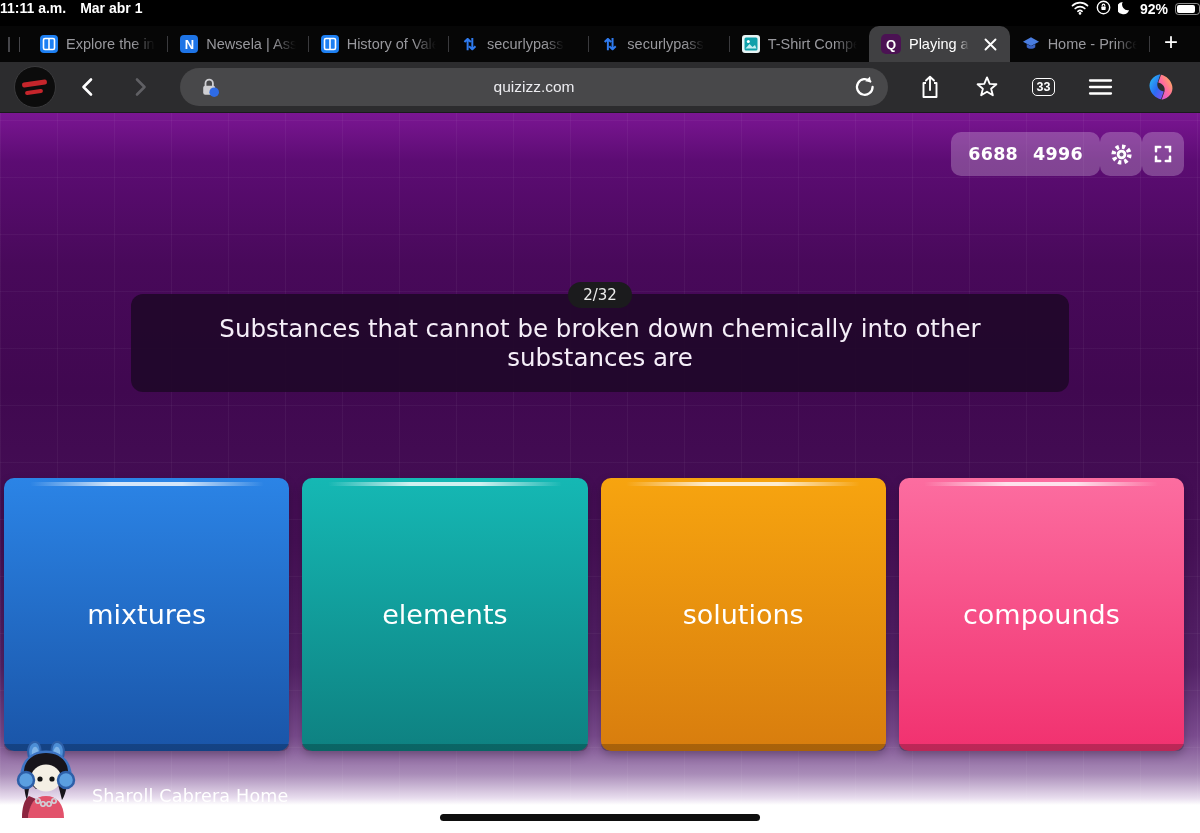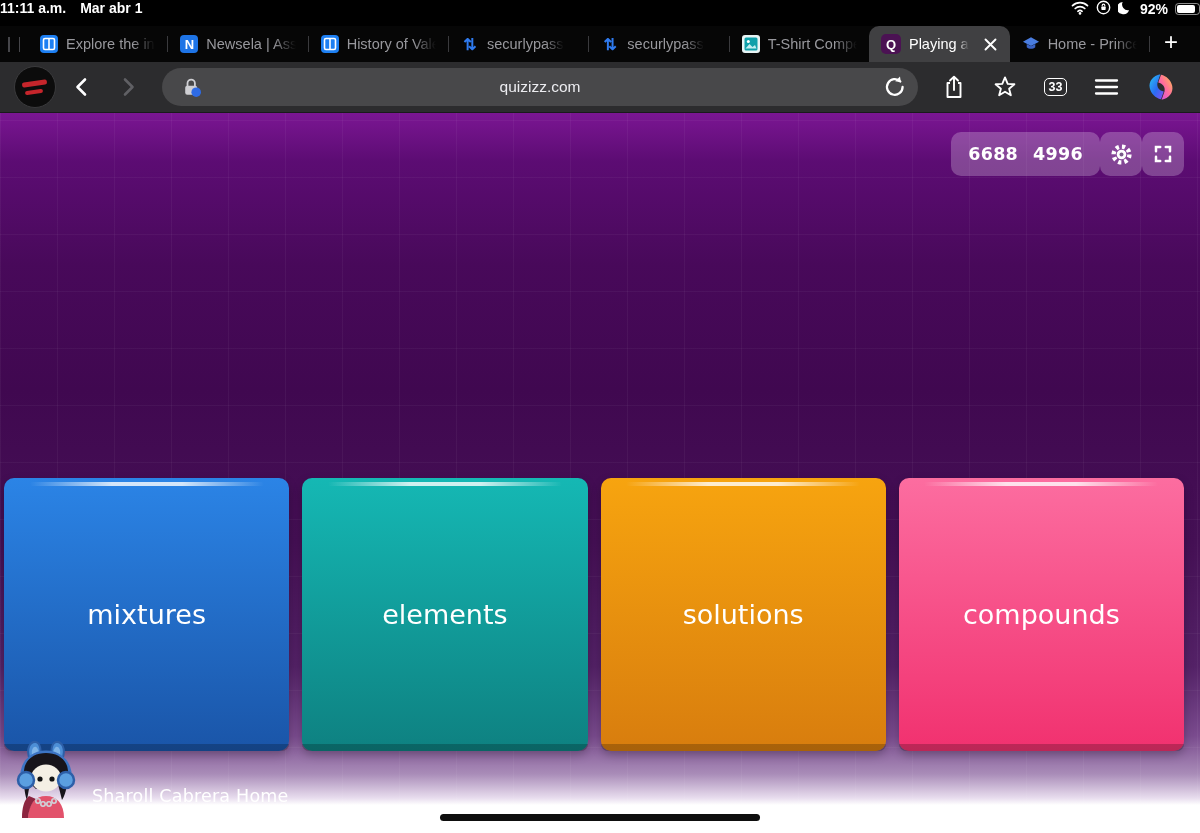--- a/index.html
+++ b/index.html
@@ -36,21 +36,21 @@
            justify-content:center; border-radius:4px; font-weight:800; }
   .ticon.newsela { background:#1e74e6; color:#fff; font-size:13px; }
   .ticon.quizizz { background:#4b1253; color:#fff; font-size:13px; width:20px; height:20px; border-radius:5px; }
   .ticon.securly { font-size:16px; color:#2f7bf0; font-weight:700; background:transparent; }
   .tab-close { background:none; border:none; margin-left:6px; display:flex; cursor:pointer; }
   .new-tab { background:none; border:none; color:#fff; font-size:24px; font-weight:300;
              padding:0 14px 4px 14px; cursor:pointer; }
 
   
   .toolbar { height:51px; background:#2c2c2e; display:flex; align-items:center;
-             padding:0 14px; gap:6px; border-bottom:1px solid #1a1a1c; }
+             padding:0 14px; gap:12px; border-bottom:1px solid #1a1a1c; }
   .ext-logo { width:42px; height:42px; border-radius:50%; background:#0c0c0c; flex:0 0 auto;
               position:relative; overflow:hidden; cursor:pointer; border:1px solid #3a3a3c; }
   .ext-logo i { position:absolute; background:#c6252b; border-radius:2px; transform:rotate(-8deg); }
   .ext-logo i:nth-child(1){ left:7px; top:14px; width:25px; height:5px; }
   .ext-logo i:nth-child(2){ left:10px; top:23px; width:18px; height:4px; }
   .nav-btn { background:none; border:none; padding:4px 9px; cursor:pointer; display:flex; }
   .url-pill { flex:1 1 auto; height:38px; background:#48484a; border-radius:19px;
               display:flex; align-items:center; position:relative; margin:0 8px; cursor:text; }
   .url-lock { position:absolute; left:18px; top:8px; display:flex; }
   .url-text { margin:0 auto; color:#ececf0; font-size:15.5px; }
@@ -318,20 +318,24 @@
             <circle cx="12" cy="12" r="1.9" fill="#7a5a8a"></circle>
           </svg>
       </button>
       <button class="hud-btn">
         <svg width="20" height="20" viewBox="0 0 20 20">
             <path d="M3 7.2V3h4.2M12.8 3H17v4.2M17 12.8V17h-4.2M7.2 17H3v-4.2" fill="none" stroke="#fff" stroke-width="2.5" stroke-linecap="round"></path>
           </svg>
       </button>
     </div>
 
+    <div class="question-area">
+      <div class="badge">2/32</div>
+      <div class="qbox">Substances that cannot be broken down chemically into other substances are</div>
+    </div>
 
     <div class="answers">
       <button class="card" style="background: linear-gradient(rgb(43, 132, 230) 0%, rgb(26, 85, 168) 100%);">
         <span>mixtures</span>
       </button>
       <button class="card" style="background: linear-gradient(rgb(21, 184, 180) 0%, rgb(14, 129, 129) 100%);">
         <span>elements</span>
       </button>
       <button class="card" style="background: linear-gradient(rgb(247, 164, 15) 0%, rgb(216, 125, 14) 100%);">
         <span>solutions</span>

